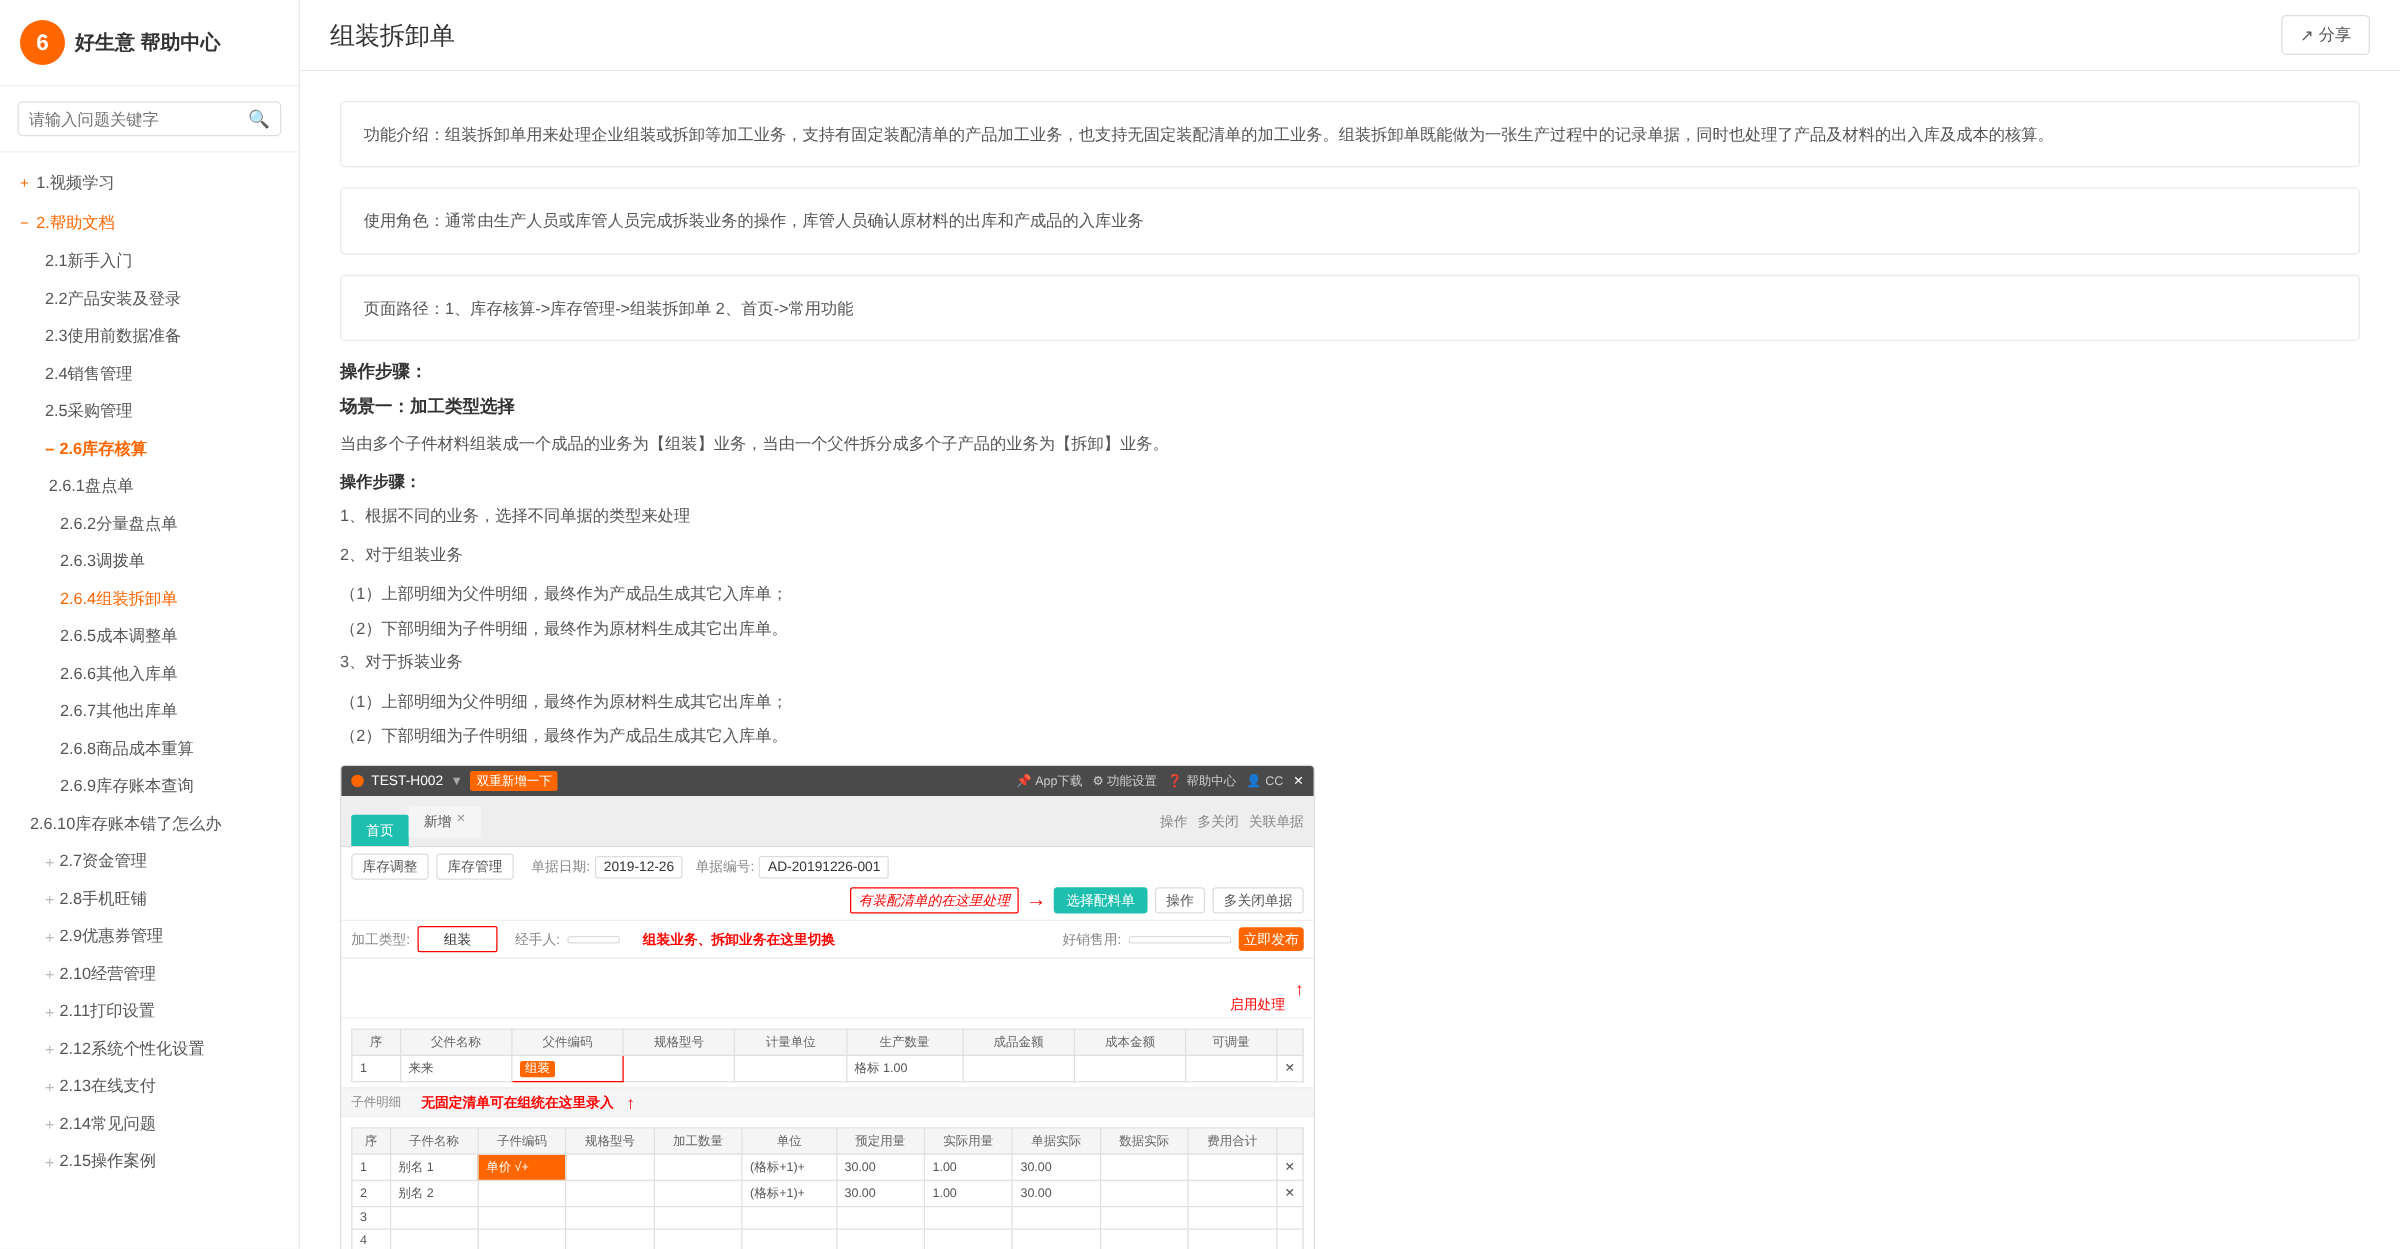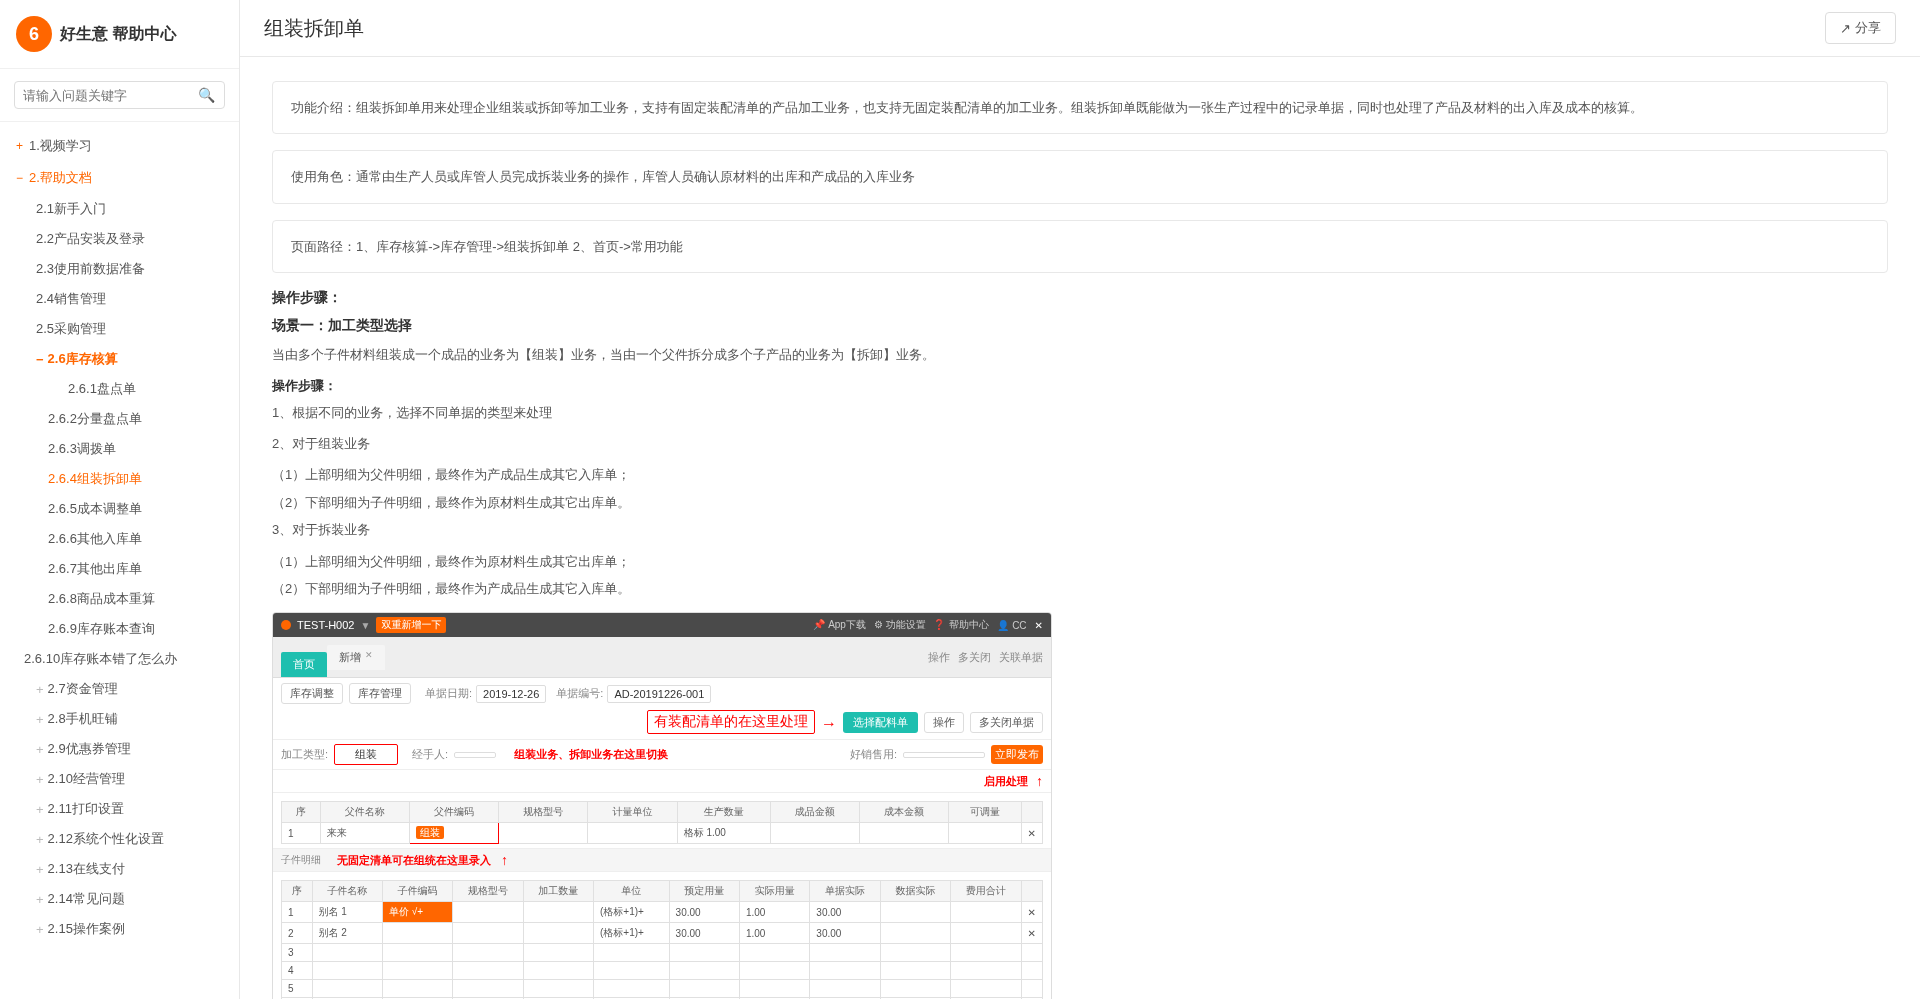--- a/index.html
+++ b/index.html
@@ -283,21 +283,21 @@
     </div>
     <div class="nav-sub-item">
       <span>2.5采购管理</span>
     </div>
 
     <div class="nav-sub-item active" style="font-weight:600;">
       <span style="margin-right:4px;color:#f60;">−</span>
       <span>2.6库存核算</span>
     </div>
 
-    <div class="nav-sub-item" style="padding-left:68px;">
+    <div class="nav-sub-item" style="padding-left:39px;">
       <span>2.6.1盘点单</span>
     </div>
     <div class="nav-sub-item" style="padding-left:48px;">
       <span>2.6.2分量盘点单</span>
     </div>
     <div class="nav-sub-item" style="padding-left:48px;">
       <span>2.6.3调拨单</span>
     </div>
     <div class="nav-sub-item active" style="padding-left:48px;color:#f60;">
       <span>2.6.4组装拆卸单</span>
@@ -444,21 +444,21 @@
         <button class="mock-btn">库存调整</button>
         <button class="mock-btn">库存管理</button>
         <div style="display:flex;align-items:center;gap:4px;font-size:11px;margin-left:8px;">
           <span style="color:#888;">单据日期:</span>
           <span style="border:1px solid #ddd;padding:2px 6px;border-radius:2px;font-size:11px;">2019-12-26</span>
           <span style="color:#888;margin-left:6px;">单据编号:</span>
           <span style="border:1px solid #ddd;padding:2px 6px;border-radius:2px;font-size:11px;">AD-20191226-001</span>
         </div>
         <div style="margin-left:auto;display:flex;align-items:center;gap:6px;">
 
-          <span style="border:1px solid #f00;padding:2px 6px;font-size:14px;color:#f00;border-radius:2px;">有装配清单的在这里处理</span>
+          <span style="border:1px solid #f00;padding:2px 6px;font-size:11px;color:#f00;border-radius:2px;font-style:italic;">有装配清单的在这里处理</span>
           <span style="font-size:16px;color:#f00;">→</span>
           <button style="background:#1ebfaf;border:none;color:#fff;padding:3px 10px;border-radius:3px;font-size:11px;cursor:pointer;">选择配料单</button>
           <button class="mock-btn">操作</button>
           <button class="mock-btn">多关闭单据</button>
         </div>
       </div>
 
       <div style="background:#fff;padding:4px 8px;display:flex;align-items:center;gap:6px;border-bottom:1px solid #eee;position:relative;">
         <span style="font-size:11px;color:#888;">加工类型:</span>
         <span style="border:1px solid #f00;padding:2px 20px;font-size:11px;border-radius:2px;">组装</span>
@@ -468,21 +468,21 @@
         <span style="font-size:11px;color:#f00;font-weight:bold;margin-left:12px;">组装业务、拆卸业务在这里切换</span>
 
         <div style="margin-left:auto;display:flex;align-items:center;gap:6px;">
           <span style="font-size:11px;color:#888;">好销售用:</span>
           <span style="border:1px solid #ddd;padding:2px 40px;font-size:11px;border-radius:2px;"></span>
           <button style="background:#f60;border:none;color:#fff;padding:2px 4px;border-radius:3px;font-size:11px;cursor:pointer;">立即发布</button>
         </div>
       </div>
 
       <div style="background:#fff;padding:3px 8px;border-bottom:1px solid #eee;display:flex;align-items:center;justify-content:flex-end;">
-        <span style="font-size:11px;color:#f00;font-weight:bold;">启用处理</span>
+        <span style="font-size:11px;color:#f00;font-weight:normal;margin-top:26px;">启用处理</span>
         <span style="font-size:14px;color:#f00;margin-left:8px;">↑</span>
       </div>
 
       <div style="background:#fff;padding:4px 8px;">
         <table class="mock-table">
           <thead>
             <tr>
               <th>序</th>
               <th>父件名称</th>
               <th>父件编码</th>

